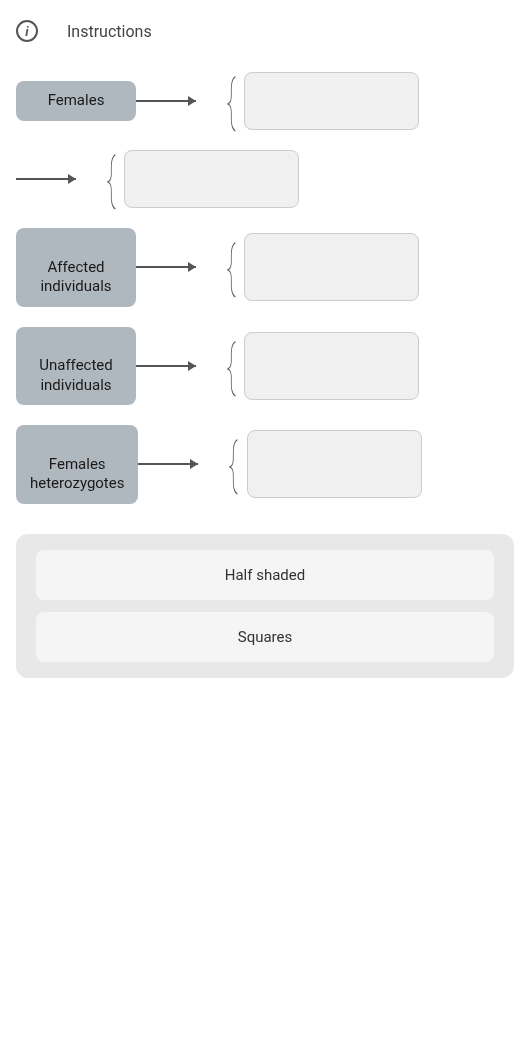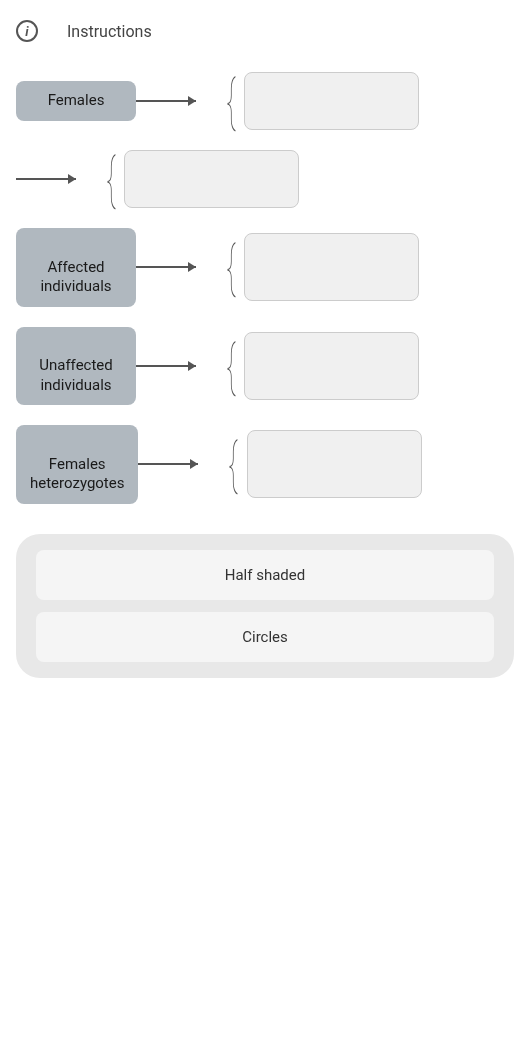--- a/index.html
+++ b/index.html
@@ -119,21 +119,21 @@
       height: 58px;
       margin-left: 4px;
     }
 
     .answer-box-tall {
       height: 68px;
     }
 
     .options-section {
       background: #e8e8e8;
-      border-radius: 24px;
+      border-radius: 12px;
       padding: 16px 20px;
       display: flex;
       flex-direction: column;
       gap: 12px;
     }
 
     .option-button {
       background: #f5f5f5;
       border: none;
       border-radius: 8px;
@@ -224,20 +224,20 @@
   </div>
 
 </div>
 
 <div class="options-section">
 
   <button class="option-button">
     <span>Half shaded</span>
   </button>
 
-
-
   <button class="option-button">
-    <span>Circles</span>
+    <span>Squares</span>
   </button>
 
 
+
+
 </div>
 
 </body></html>

